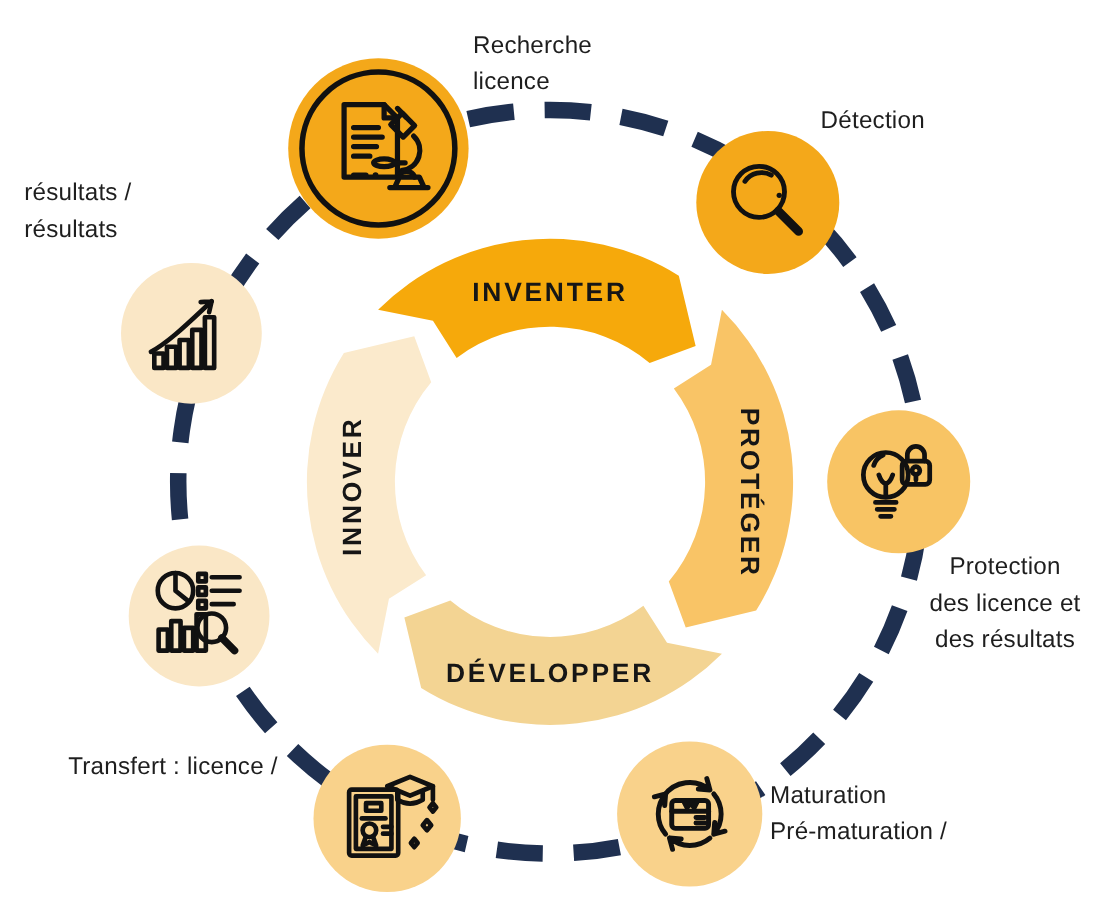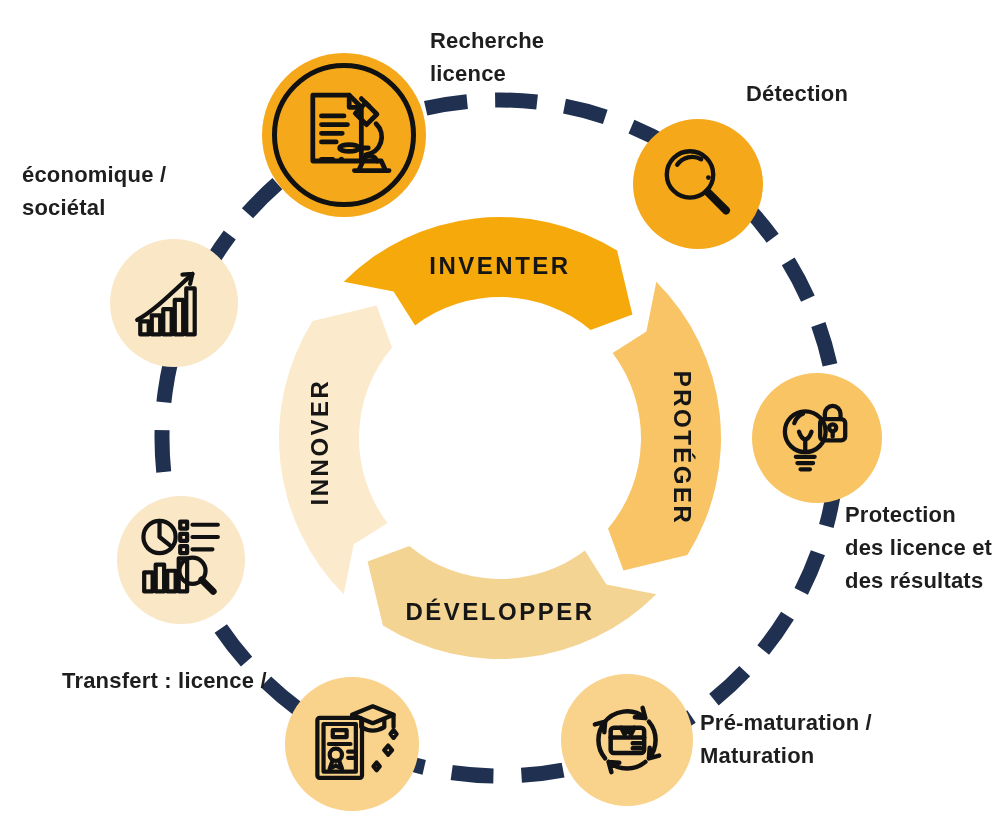--- a/index.html
+++ b/index.html
@@ -13,27 +13,27 @@
   .ring-black svg{position:absolute;left:50%;top:50%;transform:translate(-50%,-50%);}
 
   .c-recherche{left:262px;top:53px;width:164px;height:164px;}
   .c-detection{left:633px;top:119px;width:130px;height:130px;}
   .c-protection{left:752px;top:373px;width:130px;height:130px;}
   .c-prematuration{left:561px;top:674px;width:132px;height:132px;}
   .c-transfert{left:285px;top:677px;width:134px;height:134px;}
   .c-marche{left:117px;top:496px;width:128px;height:128px;}
   .c-benefice{left:110px;top:239px;width:128px;height:128px;}
 
-  .label{position:absolute;color:#1e1e1e;font-size:22px;line-height:33px;font-weight:700;
+  .label{position:absolute;color:#1e1e1e;font-size:22px;line-height:33px;font-weight:400;
          letter-spacing:.2px;white-space:nowrap;}
   .lbl-recherche{left:430px;top:24px;}
-  .lbl-detection{left:746px;top:77px;}
-  .lbl-protection{left:845px;top:498px;}
+  .lbl-detection{left:746px;top:92px;}
+  .lbl-protection{left:845px;top:498px;text-align:center;}
   .lbl-prematuration{left:700px;top:706px;}
-  .lbl-transfert{left:62px;top:664px;}
+  .lbl-transfert{left:62px;top:680px;}
   .lbl-marche{left:27px;top:482px;}
   .lbl-benefice{left:22px;top:158px;}
 
   .ring-label{font-family:"Liberation Sans",sans-serif;font-weight:bold;font-size:24px;
               letter-spacing:2.5px;fill:#161616;}
   .icon{fill:none;stroke:#111;stroke-width:5.5;stroke-linecap:round;stroke-linejoin:round;}
 </style>
 </head>
 <body>
 
@@ -160,24 +160,24 @@
     </div>
   <div class="label lbl-detection">
       <div class="lbl-line">Détection</div>
     </div>
   <div class="label lbl-protection">
       <div class="lbl-line">Protection</div>
       <div class="lbl-line">des licence et</div>
       <div class="lbl-line">des résultats</div>
     </div>
   <div class="label lbl-prematuration">
+      <div class="lbl-line">Maturation</div>
       <div class="lbl-line">Pré-maturation /</div>
-      <div class="lbl-line">Maturation</div>
     </div>
   <div class="label lbl-transfert">
       <div class="lbl-line">Transfert : licence /</div>
     </div>
   <div class="label lbl-benefice">
-      <div class="lbl-line">économique /</div>
-      <div class="lbl-line">sociétal</div>
+      <div class="lbl-line">résultats /</div>
+      <div class="lbl-line">résultats</div>
     </div>
 
 </div>
 
 </body></html>

